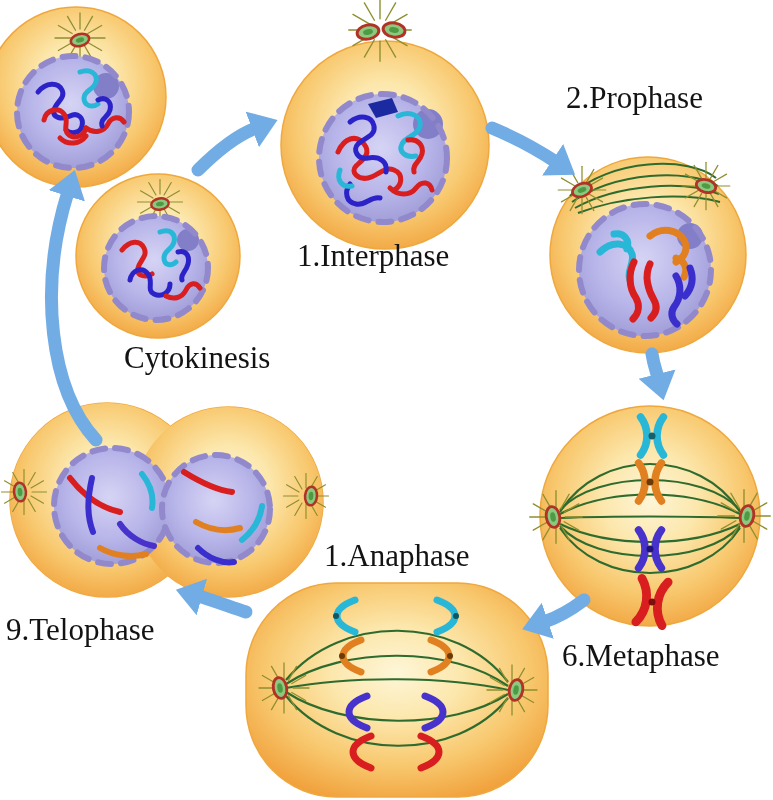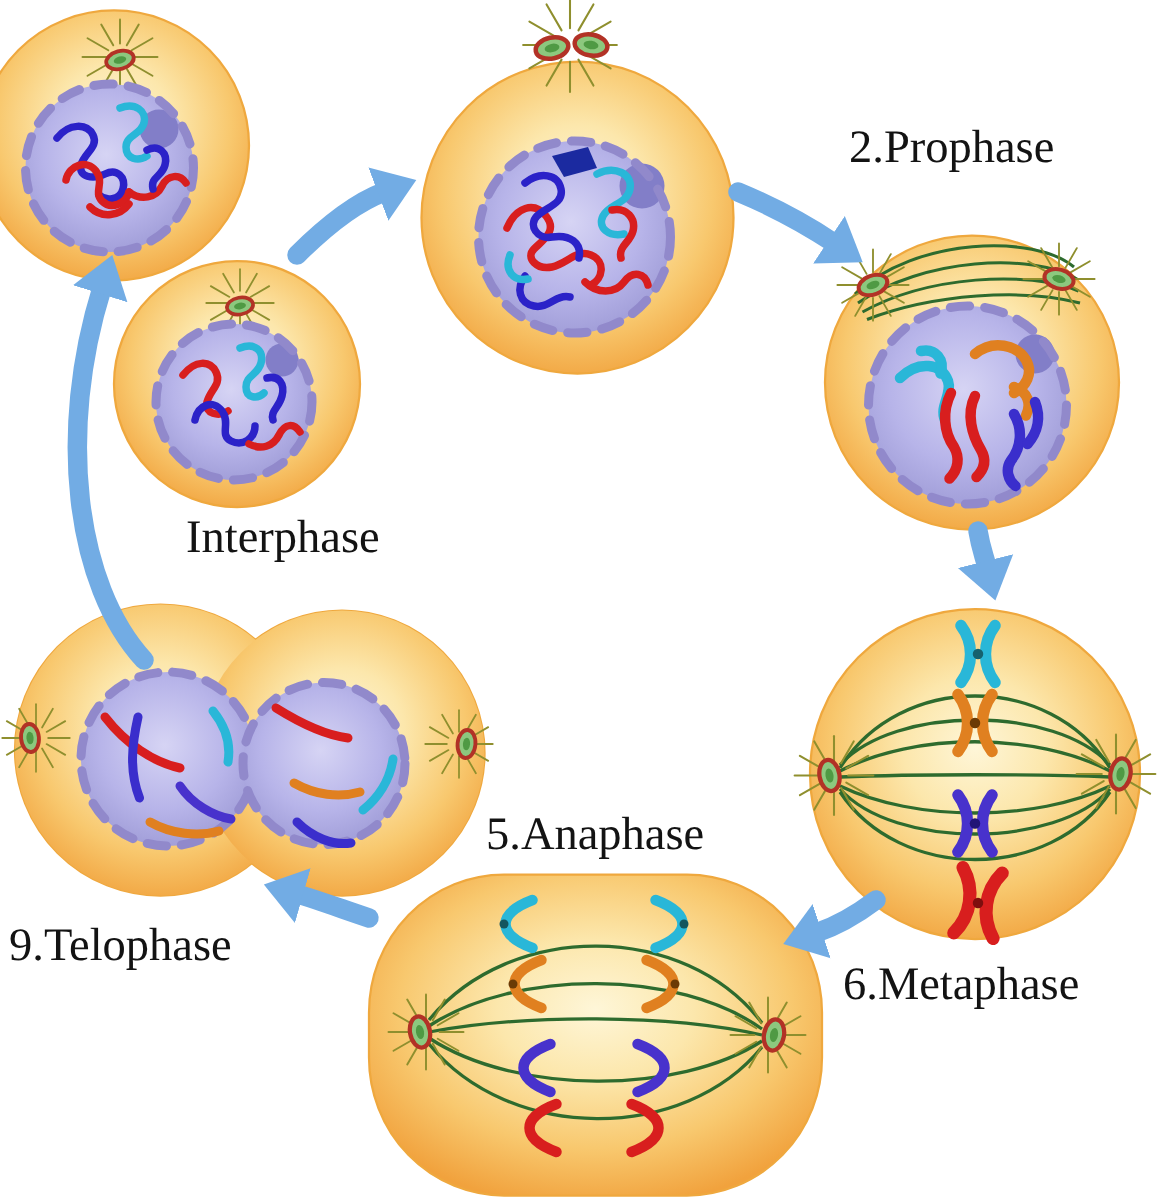--- a/index.html
+++ b/index.html
@@ -233,18 +233,19 @@
   <g fill="none" stroke="#72ACE4" stroke-width="13" stroke-linecap="round">
     <path d="M198,170 C222,146 240,134 256,128" marker-end="url(#ah)"></path>
     <path d="M492,128 C516,138 538,150 556,162" marker-end="url(#ah)"></path>
     <path d="M652,354 C654,366 656,370 658,378" marker-end="url(#ah)"></path>
     <path d="M584,600 C568,612 556,618 544,622" marker-end="url(#ah)"></path>
     <path d="M246,612 C228,606 212,600 198,596" marker-end="url(#ah)"></path>
     <path d="M96,440 C50,390 38,288 68,192" marker-end="url(#ah)"></path>
   </g>
 </svg>
 
+<div class="phase-label" style="left:297px;top:238px;">1.Interphase</div>
 <div class="phase-label" style="left:566px;top:80px;">2.Prophase</div>
 <div class="phase-label" style="left:562px;top:638px;">6.Metaphase</div>
-<div class="phase-label" style="left:324px;top:538px;">5.Anaphase</div>
+<div class="phase-label" style="left:324px;top:538px;">1.Anaphase</div>
 <div class="phase-label" style="left:6px;top:612px;">9.Telophase</div>
-<div class="phase-label" style="left:124px;top:340px;">Interphase</div>
+<div class="phase-label" style="left:124px;top:340px;">Cytokinesis</div>
 </div>
 
 </body></html>

